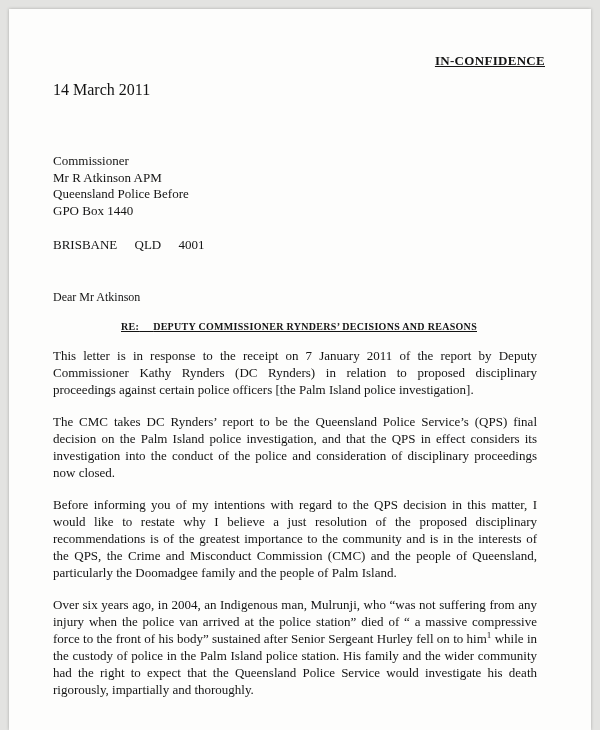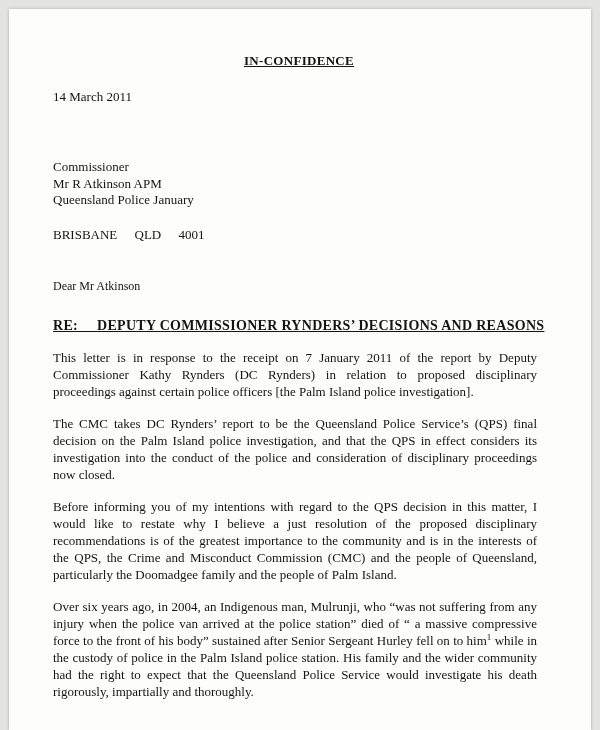--- a/index.html
+++ b/index.html
@@ -19,52 +19,53 @@
     background: #e3e3e1;
   }
   .page {
     width: 100%;
     min-height: 721px;
     background: #fdfdfc;
     box-shadow: 0 0 3px rgba(0,0,0,0.25);
     padding: 44px 46px 20px 44px;
   }
   .classification {
-    text-align: center;
+    text-align: right;
     font-weight: bold;
     text-decoration: underline;
     font-size: 13px;
     letter-spacing: 0.3px;
   }
   .date {
-    margin-top: 20px;
-    font-size: 13px;
+    margin-top: 12px;
+    font-size: 16px;
     font-family: Liberation Serif, serif;
   }
   .address {
     margin-top: 54px;
     font-size: 13px;
     line-height: 16.5px;
   }
   .address .city {
     font-weight: normal;
     word-spacing: 14px;
     margin-top: 18px;
   }
   .salutation {
     margin-top: 36px;
     font-size: 12px;
   }
   .subject {
-    margin-top: 24px;
-    font-size: 14px;
+    margin-top: 16px;
+    font-size: 10px;
     font-weight: bold;
     text-decoration: underline;
     letter-spacing: 0.3px;
     white-space: nowrap;
+    text-align: center;
   }
   .body-para {
     margin: 15px 8px 0 0;
     font-size: 13px;
     line-height: 17px;
     text-align: justify;
   }
   sup.fn {
     font-size: 9px;
     line-height: 0;
@@ -77,21 +78,22 @@
 <div class="viewport">
   <div class="page">
 
     <div class="classification">IN-CONFIDENCE</div>
 
     <div class="date">14 March 2011</div>
 
     <div class="address">
       <div>Commissioner</div>
       <div>Mr R Atkinson APM</div>
-      <div>Queensland Police January</div>
+      <div>Queensland Police Before</div>
+      <div>GPO Box 1440</div>
       <div class="city">BRISBANE QLD 4001</div>
     </div>
 
     <div class="salutation">Dear Mr Atkinson</div>
 
     <div class="subject"><span>RE:</span><span>&nbsp;&nbsp;&nbsp;&nbsp;&nbsp;</span><span>DEPUTY COMMISSIONER RYNDERS’ DECISIONS AND REASONS</span></div>
 
     <p class="body-para">This letter is in response to the receipt on 7 January 2011 of the report by Deputy Commissioner Kathy Rynders (DC Rynders) in relation to proposed disciplinary proceedings against certain police officers [the Palm Island police investigation].</p>
 
     <p class="body-para">The CMC takes DC Rynders’ report to be the Queensland Police Service’s (QPS) final decision on the Palm Island police investigation, and that the QPS in effect considers its investigation into the conduct of the police and consideration of disciplinary proceedings now closed.</p>

